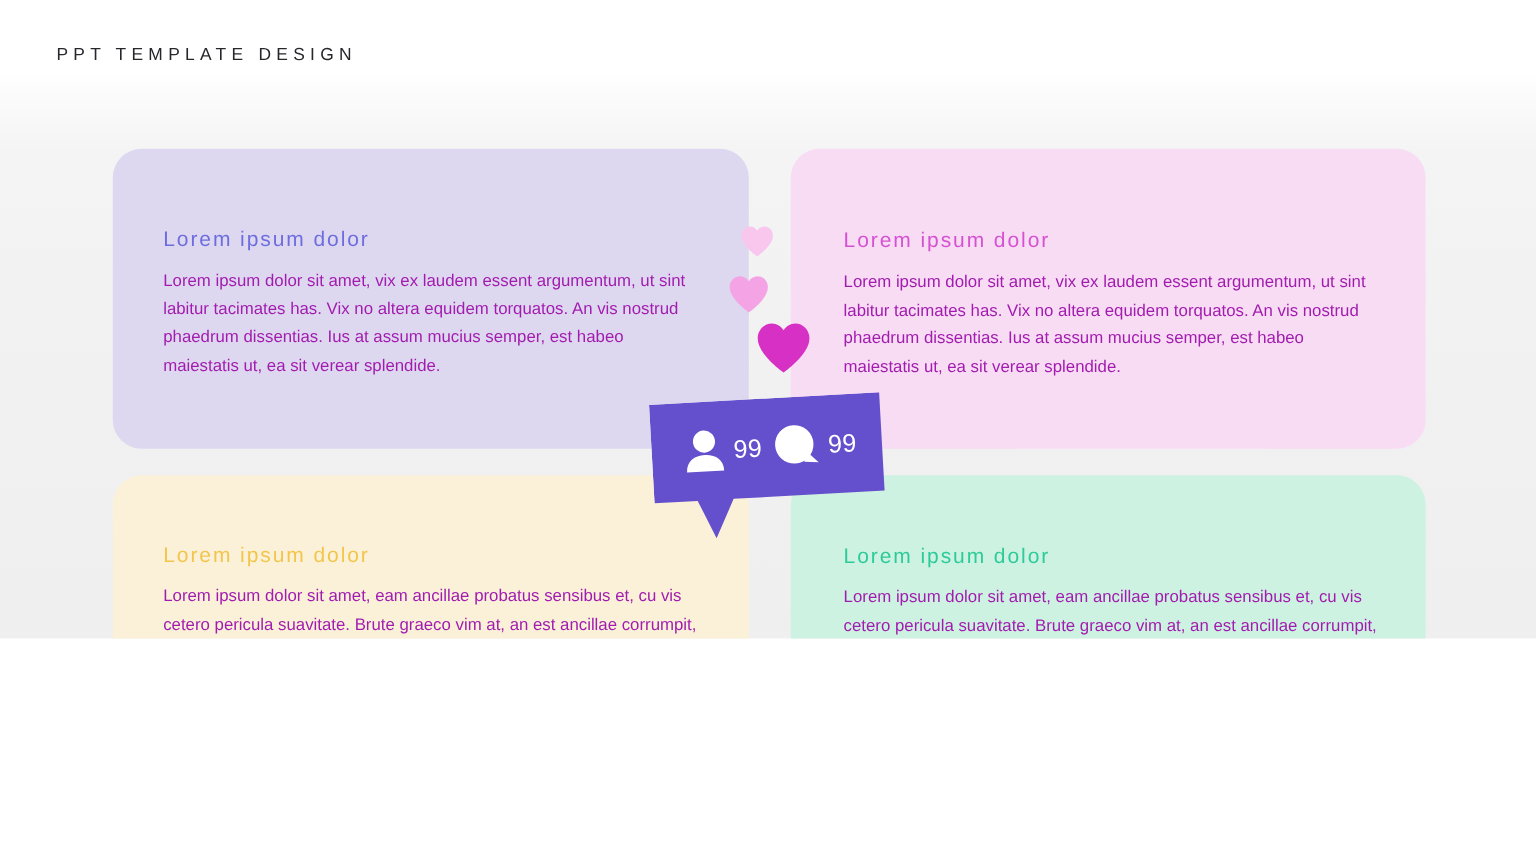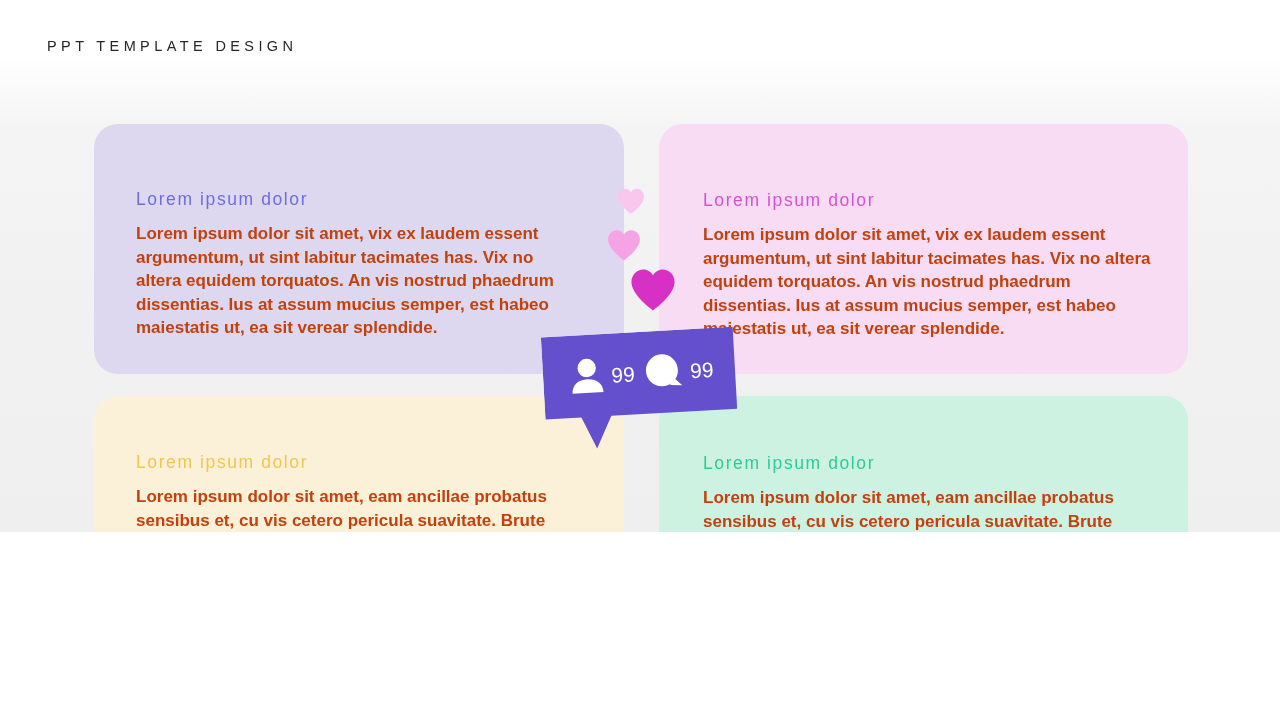--- a/index.html
+++ b/index.html
@@ -48,24 +48,24 @@
   .card .card-heading {
     position: absolute;
     font-size: 17.5px;
     letter-spacing: 1.6px;
     font-weight: 400;
     white-space: nowrap;
   }
 
   .card .card-body {
     position: absolute;
-    font-size: 17px;
+    font-size: 14px;
     line-height: 23.5px;
-    color: #c2410c;
-    font-weight: 700;
+    color: #a21caf;
+    font-weight: 400;
   }
 
   
   #card-1 {
     left: 94px; top: 124px;
     width: 530px; height: 250px;
     background: #ddd8f0;
   }
   #card-1 .card-heading { left: 42px; top: 65px; color: #6d6de0; }
   #card-1 .card-body    { left: 42px; top: 98px; width: 445px; }

